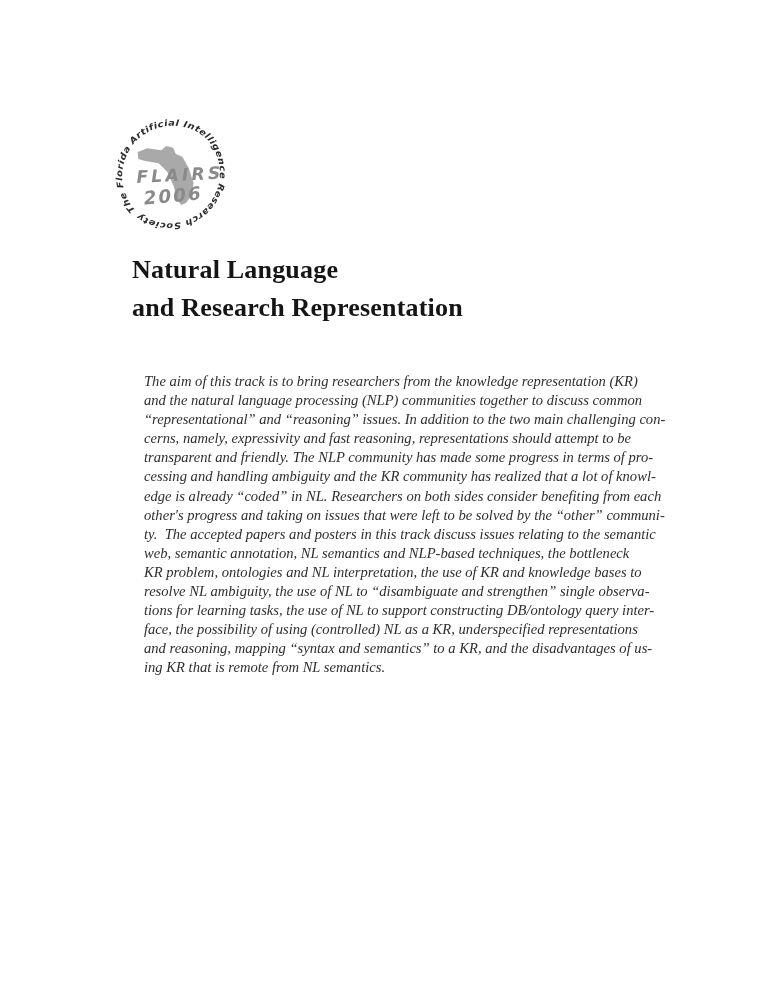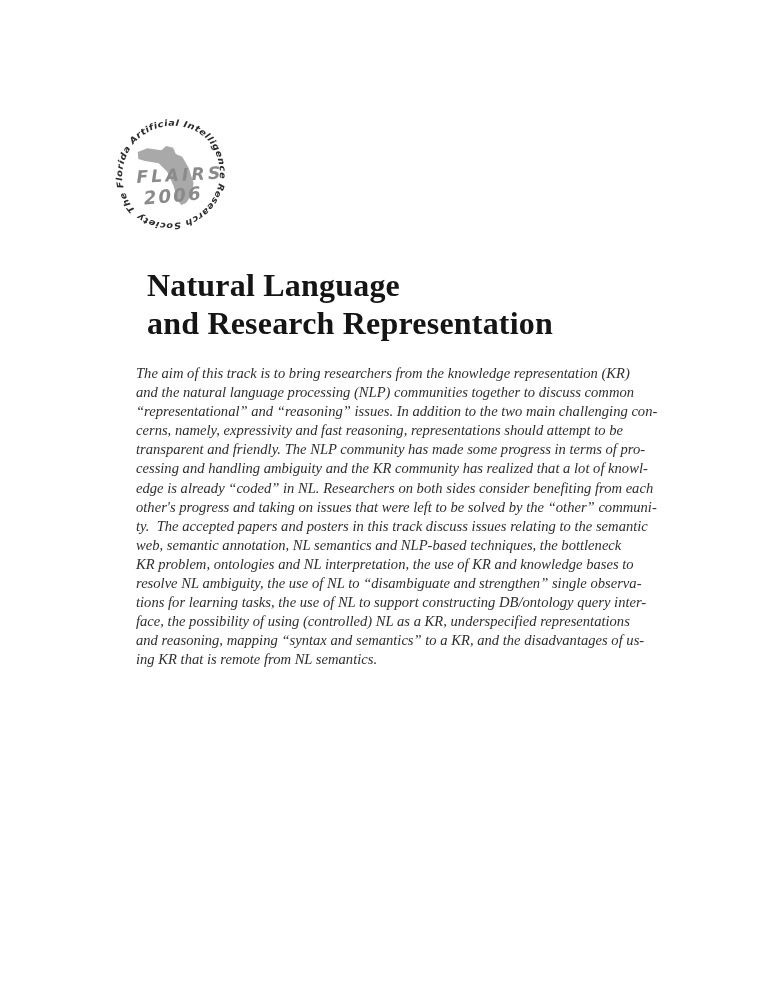--- a/index.html
+++ b/index.html
@@ -41,33 +41,33 @@
     font-weight: bold;
     font-style: italic;
     font-size: 17px;
     letter-spacing: 2px;
     fill: #8a8a8a;
   }
   .title {
     position: absolute;
     left: 131px;
     top: 250px;
-    margin: 16px;
+    margin: 1px;
     font-family: "Liberation Serif", serif;
     font-weight: 700;
-    font-size: 32px;
+    font-size: 26px;
     line-height: 38px;
     color: #151515;
     letter-spacing: 0.2px;
   }
   .abstract {
     position: absolute;
     left: 132px;
     top: 360px;
-    margin: 4px;
+    margin: 12px;
     font-family: "Liberation Serif", serif;
     font-style: italic;
     font-size: 14.6px;
     line-height: 19.1px;
     color: #2e2e2e;
     white-space: pre;
   }
 </style>
 </head>
 <body>

